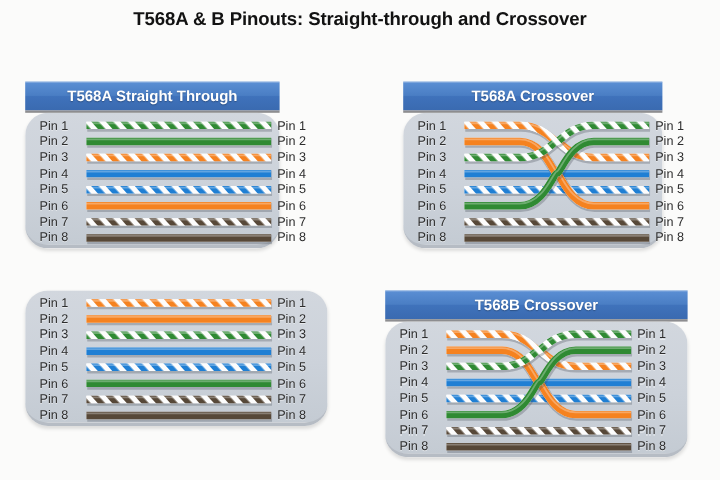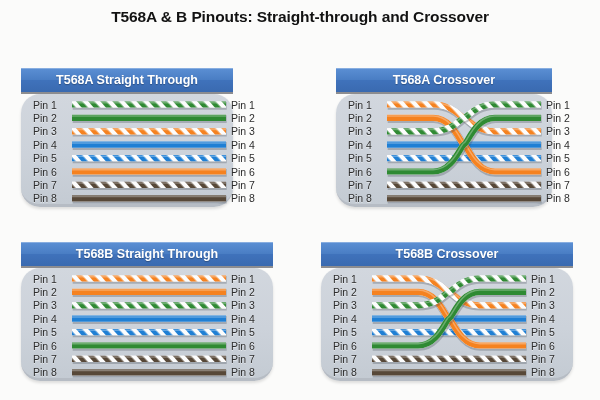--- a/index.html
+++ b/index.html
@@ -187,21 +187,20 @@
           <path d="M51,37.3 L97.19999999999999,37.3 C117.21999999999998,37.3 124.92,23.9 128,23.9 C131.08,23.9 138.78,10.5 158.8,10.5 L205,10.5" fill="none" stroke="url(#stripe-7)" stroke-width="6.2" stroke-linecap="butt"></path>
           <path d="M51,37.3 L97.19999999999999,37.3 C117.21999999999998,37.3 124.92,23.9 128,23.9 C131.08,23.9 138.78,10.5 158.8,10.5 L205,10.5" fill="none" stroke="rgba(255,255,255,.30)" stroke-width="1.5" stroke-linecap="butt" transform="translate(0,-1.8)"></path>
           <path d="M51,77.5 L97.19999999999999,77.5 C117.21999999999998,77.5 124.92,50.7 128,50.7 C131.08,50.7 138.78,23.9 158.8,23.9 L205,23.9" fill="none" stroke="rgba(70,75,85,.30)" stroke-width="7.800000000000001" stroke-linecap="butt" transform="translate(0.7,1.3)"></path>
           <path d="M51,77.5 L97.19999999999999,77.5 C117.21999999999998,77.5 124.92,50.7 128,50.7 C131.08,50.7 138.78,23.9 158.8,23.9 L205,23.9" fill="none" stroke="#fdfdfd" stroke-width="6.2" stroke-linecap="butt"></path>
           <path d="M51,77.5 L97.19999999999999,77.5 C117.21999999999998,77.5 124.92,50.7 128,50.7 C131.08,50.7 138.78,23.9 158.8,23.9 L205,23.9" fill="none" stroke="#2f8a33" stroke-width="6.2" stroke-linecap="butt"></path>
           <path d="M51,77.5 L97.19999999999999,77.5 C117.21999999999998,77.5 124.92,50.7 128,50.7 C131.08,50.7 138.78,23.9 158.8,23.9 L205,23.9" fill="none" stroke="rgba(255,255,255,.30)" stroke-width="1.5" stroke-linecap="butt" transform="translate(0,-1.8)"></path>
         </svg>
       </div>
     </div>
     <div class="panel" style="left: 21px; top: 242px; width: 252px;">
-      <div class="panel-header">T568B Straight Through</div>
       <div class="panel-body" style="height: 110px;">
         <div class="pin-label left" style="left: 12px; top: 5.5px;">Pin 1</div>
         <div class="pin-label left" style="left: 12px; top: 18.9px;">Pin 2</div>
         <div class="pin-label left" style="left: 12px; top: 32.3px;">Pin 3</div>
         <div class="pin-label left" style="left: 12px; top: 45.7px;">Pin 4</div>
         <div class="pin-label left" style="left: 12px; top: 59.1px;">Pin 5</div>
         <div class="pin-label left" style="left: 12px; top: 72.5px;">Pin 6</div>
         <div class="pin-label left" style="left: 12px; top: 85.9px;">Pin 7</div>
         <div class="pin-label left" style="left: 12px; top: 99.3px;">Pin 8</div>
         <div class="pin-label right" style="left: 210px; top: 5.5px;">Pin 1</div>

